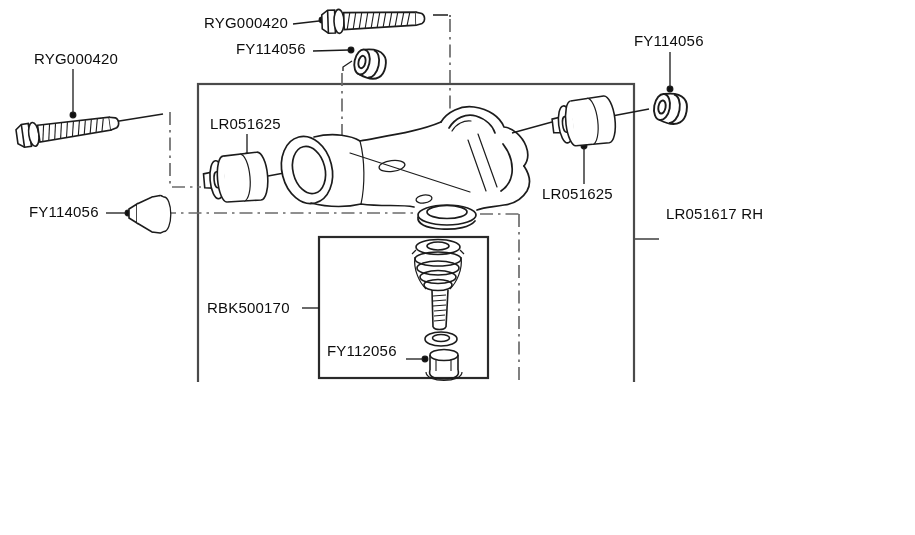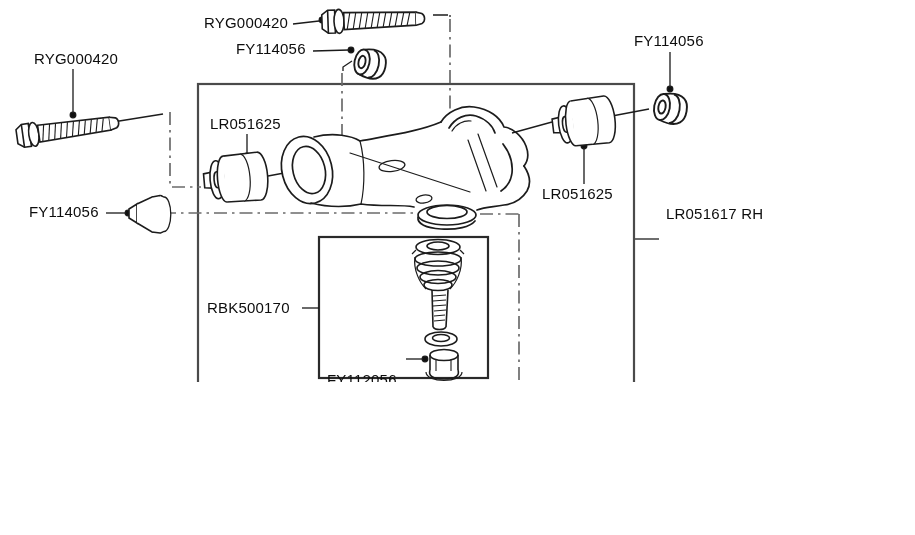--- a/index.html
+++ b/index.html
@@ -19,21 +19,21 @@
   .variant-block span{display:block;}
   
   #lbl-bolt-top{left:204px;top:15px;}
   #lbl-nut-top{left:236px;top:41px;}
   #lbl-nut-right{left:634px;top:33px;}
   #lbl-bolt-left{left:34px;top:51px;}
   #lbl-bushing-left{left:210px;top:116px;}
   #lbl-bushing-right{left:542px;top:186px;}
   #lbl-nut-left{left:29px;top:204px;}
   #lbl-ball-joint{left:207px;top:300px;}
-  #lbl-ball-joint-nut{left:327px;top:372px;}
+  #lbl-ball-joint-nut{left:327px;top:343px;}
 </style>
 </head>
 <body>
 
 <div id="stage">
 
   <svg id="artwork" viewBox="0 0 915 535" xmlns="http://www.w3.org/2000/svg">
     <defs>
 
       <g id="flangenut" fill="none" stroke="#1c1c1c" stroke-width="1.6">

